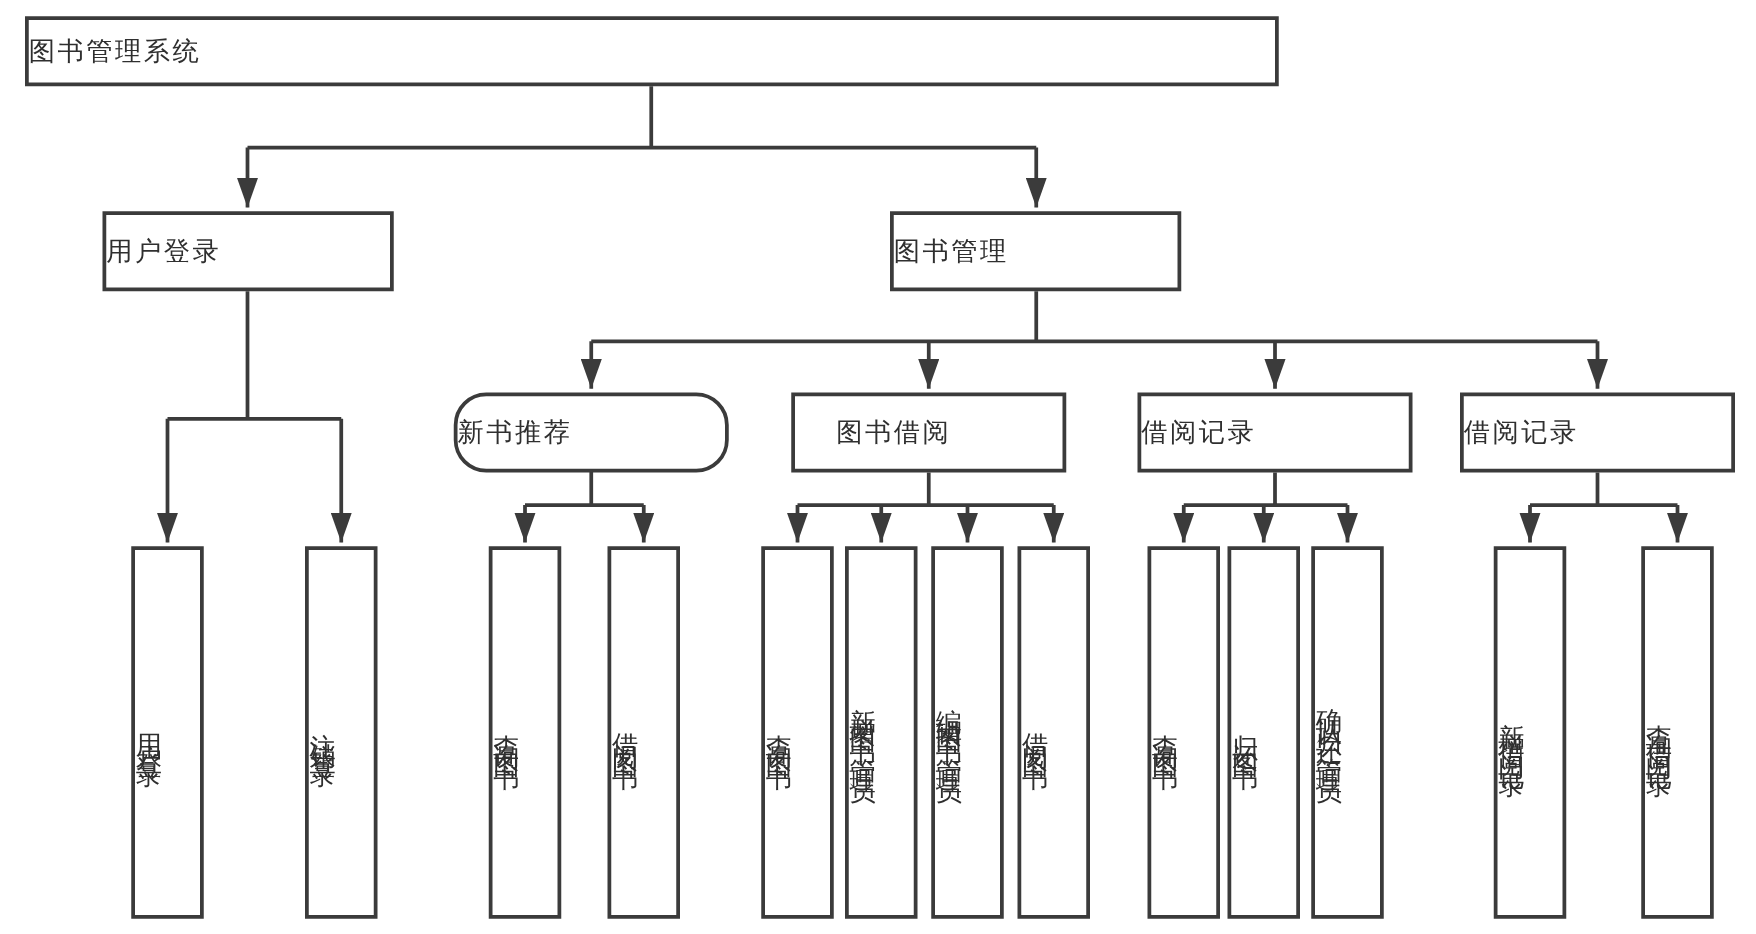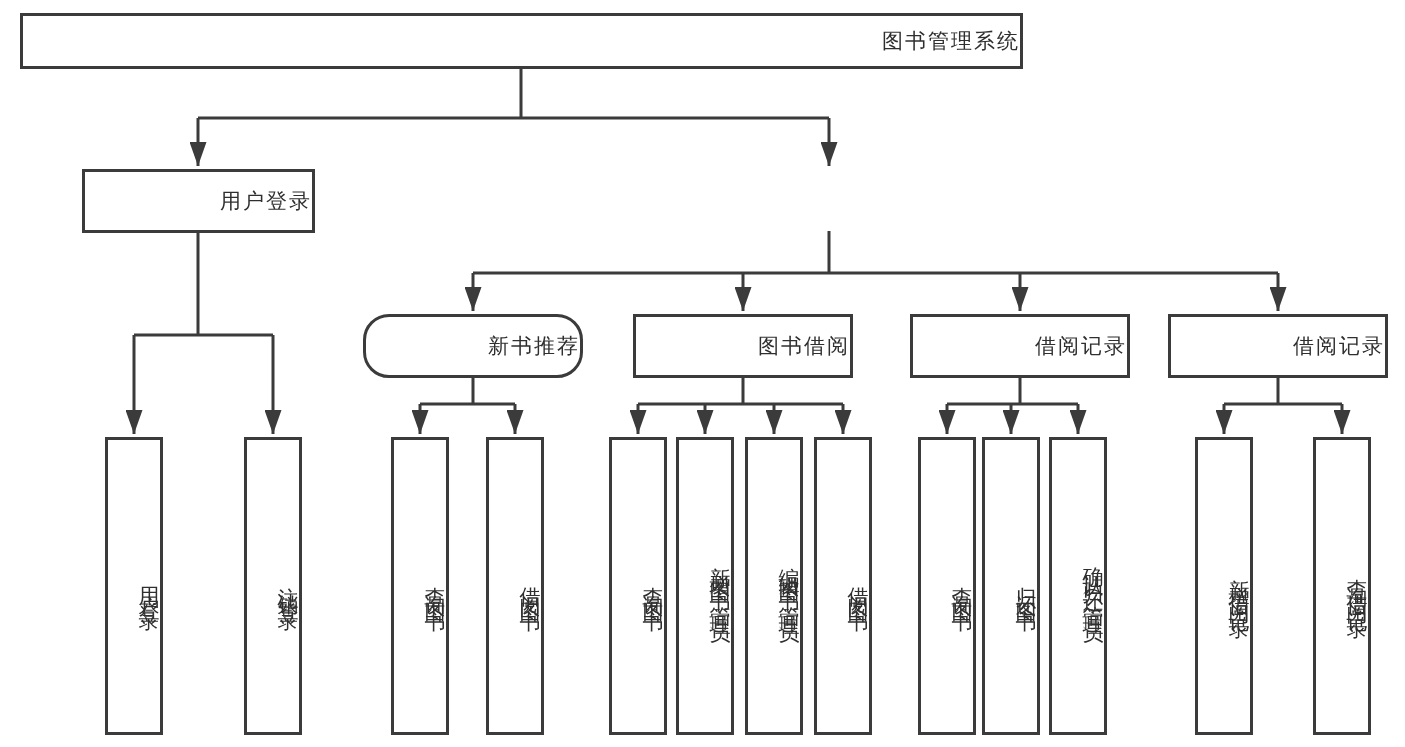--- a/index.html
+++ b/index.html
@@ -13,34 +13,34 @@
   }
   #connectors{
     position:absolute;left:0;top:0;width:1405px;height:747px;
     z-index:1;pointer-events:none;
   }
   .node{
     position:absolute;
     box-sizing:border-box;
     border:3px solid #3b3b3b;
     background:#ffffff;
-    display:flex;align-items:center;justify-content:flex-end;
+    display:flex;align-items:center;justify-content:flex-start;
     z-index:2;
   }
   .hlabel{
     font-size:21px;
     letter-spacing:2px;
     white-space:nowrap;
     color:#2f2f2f;
   }
   .root-box{left:20px;top:13px;width:1003px;height:56px;}
   .l2a{left:82px;top:169px;width:233px;height:64px;}
   .l2b{left:712px;top:169px;width:233px;height:64px;}
   .l3{top:314px;width:220px;height:64px;}
-  .l3a{left:363px;border-radius:26px;} .l3b{left:633px;} .l3c{left:910px;} .l3d{left:1168px;}
+  .l3a{left:363px;border-radius:26px;} .l3b{left:633px;padding-left:33px;} .l3c{left:910px;} .l3d{left:1168px;}
   .leaf{top:437px;width:58px;height:298px;}
   .vtext{
     writing-mode:vertical-rl;
     text-orientation:mixed;
     font-size:21px;
     letter-spacing:8px;
     line-height:1;
     color:#2f2f2f;
     white-space:nowrap;
   }
@@ -107,20 +107,23 @@
     </g>
   </svg>
 
   <div class="node root-box">
     <span class="hlabel">图书管理系统</span>
   </div>
 
   <div class="node l2a">
     <span class="hlabel">用户登录</span>
   </div>
+  <div class="node l2b">
+    <span class="hlabel">图书管理</span>
+  </div>
 
   <div class="node l3 l3a">
     <span class="hlabel">新书推荐</span>
   </div>
   <div class="node l3 l3b">
     <span class="hlabel">图书借阅</span>
   </div>
   <div class="node l3 l3c">
     <span class="hlabel">借阅记录</span>
   </div>

